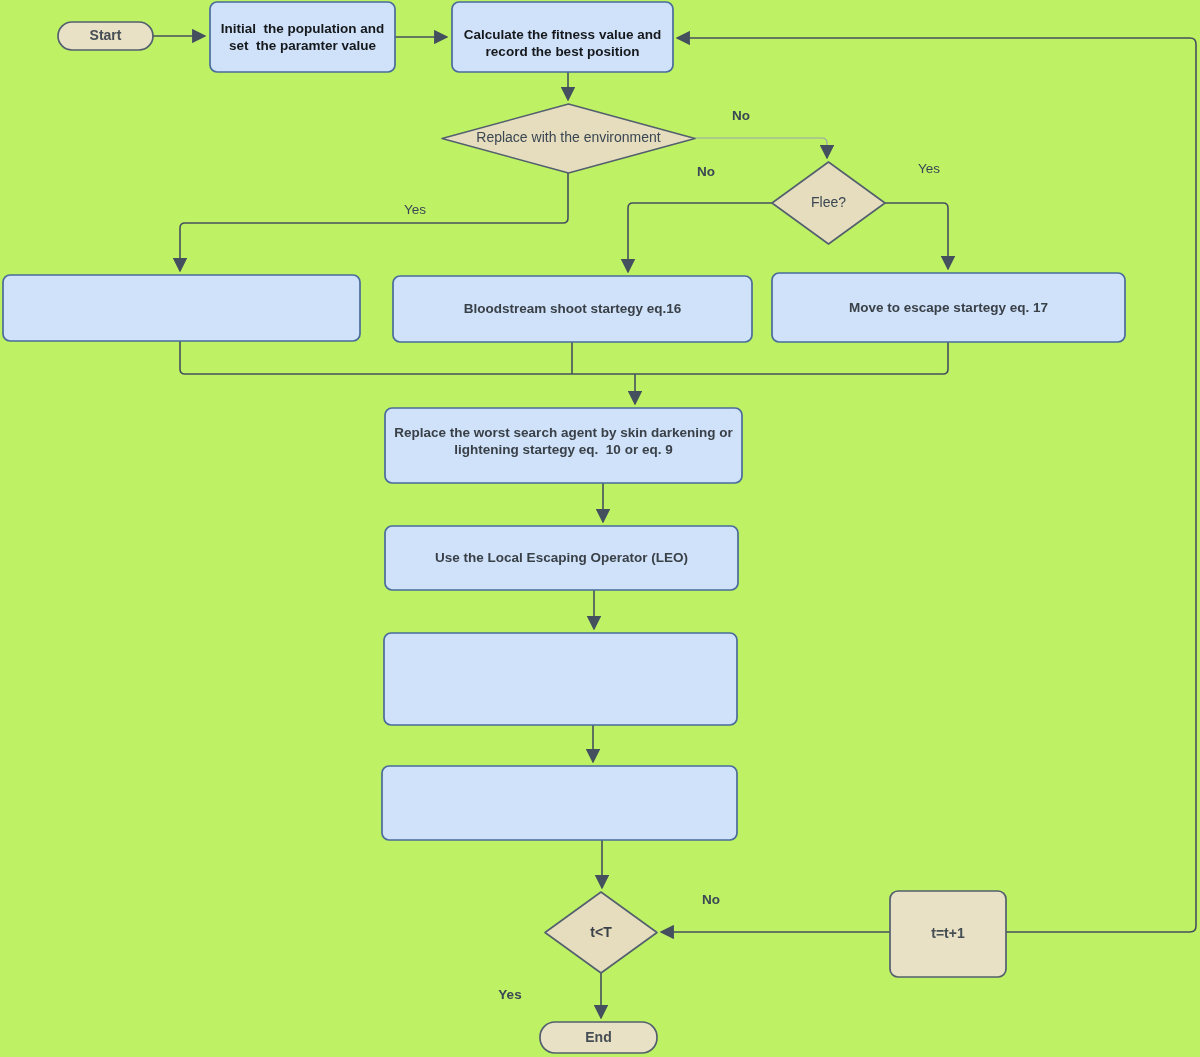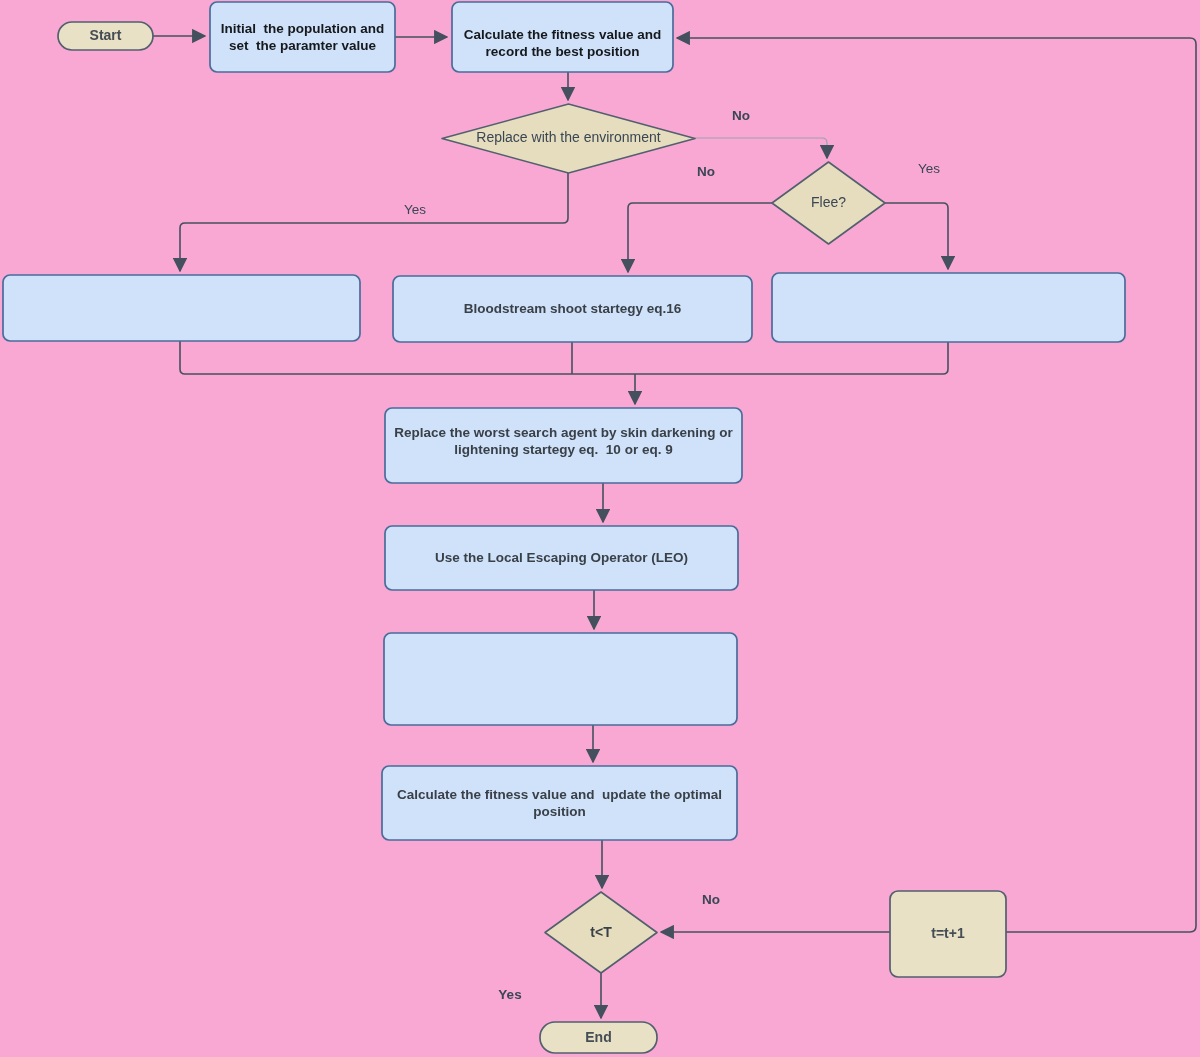--- a/index.html
+++ b/index.html
@@ -1,19 +1,19 @@
 <!DOCTYPE html>
 <html style="--blue-fill: #cfe2f9; --blue-stroke: #4a6c9b; --tan-fill: #e8e1c5; --diamond-fill: #e5ddbd; --tan-stroke: #535f6e; --edge-color: #45505e; --edge-light-color: #9aa1a9; --dark-text: #15181c; --node-text: #3a4048; --soft-text: #3a4654; --tan-text: #454d55;"><head>
 <meta charset="utf-8">
 <style>
   html,body{margin:0;padding:0;background:#ffffff;}
   .canvas{
     position:relative;
     width:1200px;height:1057px;
-    background:#f9a8d4;
+    background:#bef264;
     font-family:"Liberation Sans", sans-serif;
     overflow:hidden;
   }
   svg.layer{position:absolute;left:0;top:0;width:1200px;height:1057px;}
 
   .node-blue{fill:var(--blue-fill);stroke:var(--blue-stroke);stroke-width:1.7;}
   .node-tan{fill:var(--tan-fill);stroke:var(--tan-stroke);stroke-width:1.7;}
   .node-diamond{fill:var(--diamond-fill);stroke:var(--tan-stroke);stroke-width:1.6;stroke-linejoin:round;}
   .edge{fill:none;stroke:var(--edge-color);stroke-width:1.6;stroke-linejoin:round;}
   .edge-light{fill:none;stroke:var(--edge-light-color);stroke-width:1.1;}
@@ -82,23 +82,23 @@
     <rect class="node-tan" x="890" y="891" width="116" height="86" rx="8"></rect>
     <rect class="node-tan" x="540" y="1022" width="117" height="31" rx="15"></rect>
   </svg>
 
   <div class="label tan-text" style="left:58px;top:22px;width:95px;height:28px;">Start</div>
   <div class="label dark" style="left:216px;top:2px;width:173px;height:70px;">Initial  the population and set  the paramter value</div>
   <div class="label dark" style="left:458px;top:8px;width:209px;height:70px;">Calculate the fitness value and record the best position</div>
   <div class="label regular" style="left:468px;top:108px;width:201px;height:60px;">Replace with the environment</div>
   <div class="label regular" style="left:778px;top:182px;width:101px;height:42px;">Flee?</div>
   <div class="label" style="left:400px;top:276px;width:345px;height:66px;">Bloodstream shoot startegy eq.16</div>
+  <div class="label" style="left:779px;top:273px;width:339px;height:69px;">Move to escape startegy eq. 17</div>
   <div class="label" style="left:392px;top:408px;width:343px;height:66px;">Replace the worst search agent by skin darkening or lightening startegy eq.  10 or eq. 9</div>
   <div class="label" style="left:392px;top:526px;width:339px;height:64px;">Use the Local Escaping Operator (LEO)</div>
-  <div class="label" style="left:389px;top:766px;width:341px;height:74px;">Calculate the fitness value and  update the optimal  position</div>
   <div class="label" style="left:551px;top:912px;width:100px;height:42px;font-size:14px;">t&lt;T</div>
   <div class="label tan-text" style="left:890px;top:891px;width:116px;height:86px;font-weight:bold;">t=t+1</div>
   <div class="label tan-text" style="left:540px;top:1022px;width:117px;height:31px;font-weight:bold;border-radius:9px;">End</div>
 
   <div class="edge-label" style="left:719px;top:105px;">No</div>
   <div class="edge-label regular" style="left:393px;top:199px;">Yes</div>
   <div class="edge-label" style="left:684px;top:161px;">No</div>
   <div class="edge-label regular" style="left:907px;top:158px;">Yes</div>
   <div class="edge-label" style="left:689px;top:889px;">No</div>
   <div class="edge-label" style="left:488px;top:984px;">Yes</div>

